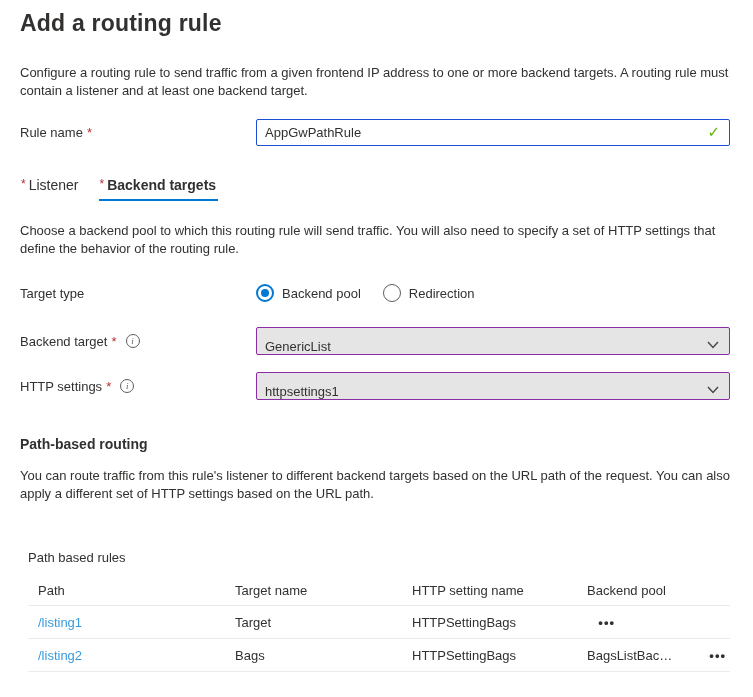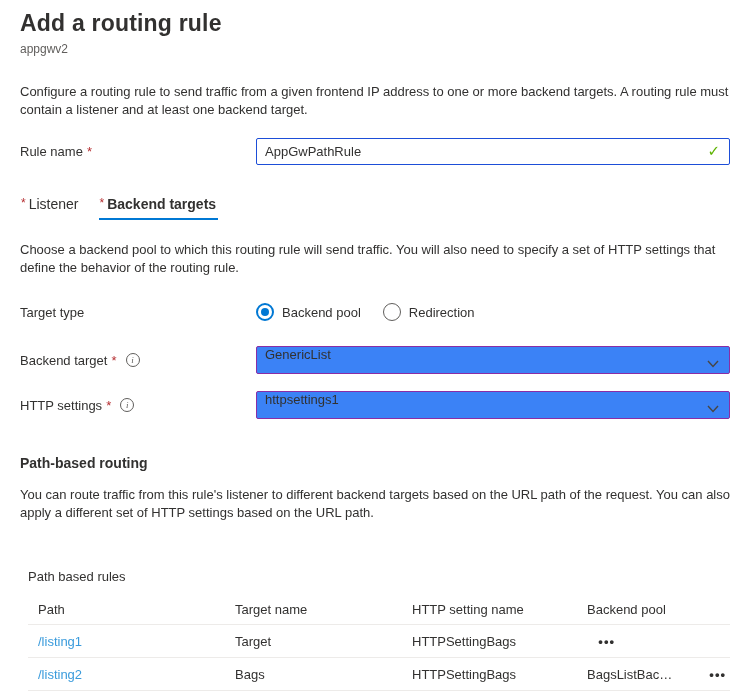--- a/index.html
+++ b/index.html
@@ -53,21 +53,21 @@
 
   .dropdown-row { margin-top: 17px; }
   .info-icon {
     width: 14px; height: 14px; border: 1px solid #605e5c; border-radius: 50%;
     display: inline-flex; align-items: center; justify-content: center;
     font-size: 9px; color: #605e5c; margin-left: 9px; font-family: "Liberation Serif", serif;
     font-style: italic; cursor: default;
   }
   .dropdown {
     position: relative; flex: 1; height: 28px; border: 1px solid #8A2DA5; border-radius: 2px;
-    display: flex; align-items: flex-start; padding: 0 30px 0 8px; cursor: pointer; background: #3b82f6;
+    display: flex; align-items: flex-end; padding: 0 30px 0 8px; cursor: pointer; background: #e5e5e5;
   }
   .dropdown-value { font-size: 13px; color: #323130; }
   .chevron { position: absolute; right: 10px; top: 9px; }
 
   .section-heading { margin-top: 36px; font-size: 14px; font-weight: bold; color: #323130; }
 
   .table-label { margin-top: 47px; margin-left: 8px; font-size: 13px; color: #323130; }
 
   .rules-table { margin-left: 8px; margin-top: 10px; width: 702px; }
   .t-row { display: flex; align-items: center; border-bottom: 1px solid #edebe9; gap: 12px; }
@@ -86,21 +86,20 @@
     background: none; border: none; font-size: 13px; font-weight: bold; color: #323130;
     letter-spacing: 1px; cursor: pointer; font-family: inherit; line-height: 10px;
   }
 </style>
 </head>
 <body>
 
 <div class="page">
 
   <div class="page-title">Add a routing rule</div>
-  <div class="page-subtitle">appgwv2</div>
 
   <div class="intro">Configure a routing rule to send traffic from a given frontend IP address to one or more backend targets. A routing rule must contain a listener and at least one backend target.</div>
 
   <div class="form-row">
     <div class="form-label">
       <span>Rule name</span>
         <span class="required">*</span>
     </div>
     <div class="input-wrap">
       <input class="text-input" type="text" value="AppGwPathRule" style="">

